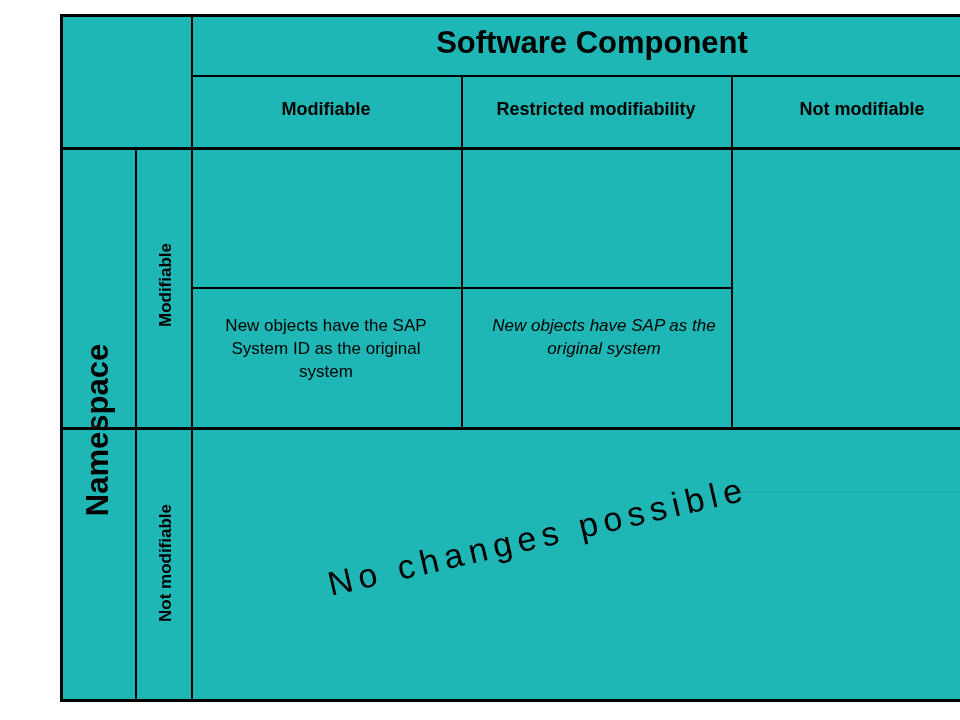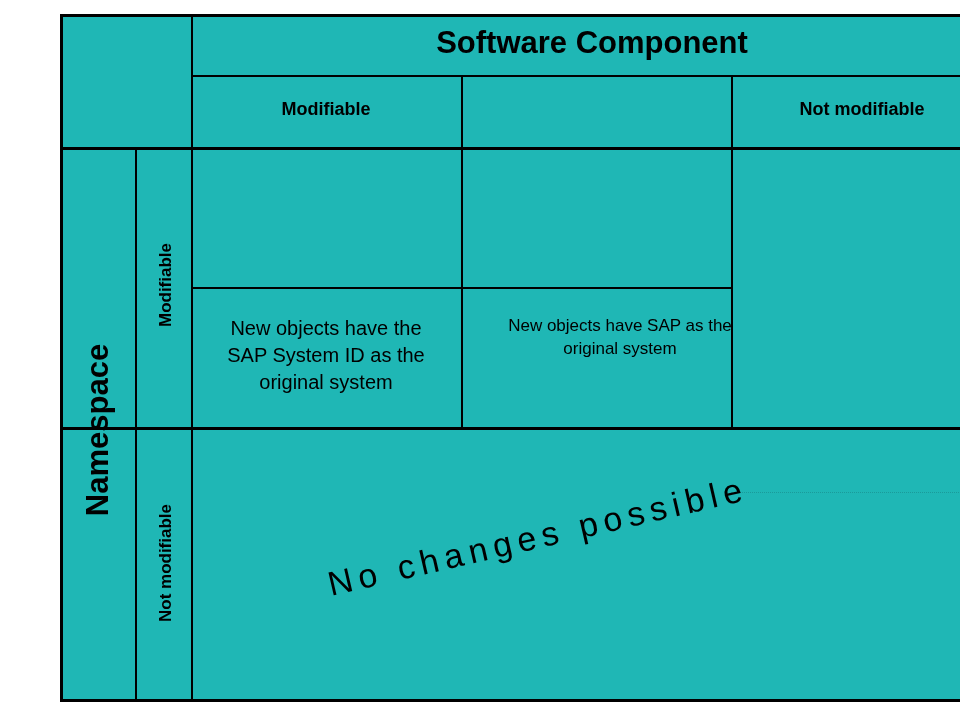--- a/index.html
+++ b/index.html
@@ -94,26 +94,27 @@
     <div class="vline" style="left:398px; top:130px; height:280px;"></div>
     <div class="vline" style="left:668px; top:130px; height:280px;"></div>
     <div class="hline" style="top:270px; left:128px; width:540px;"></div>
     <div class="hline" style="top:410px; left:0; right:0; border-top-width:3px;"></div>
 
     <div class="dotline" style="top:475px; left:668px; right:0;"></div>
 
     <div class="label" style="left:128px; top:8px; width:802px; font-size:31px; font-weight:700;">Software Component</div>
 
     <div class="label" style="left:128px; top:82px; width:270px; font-size:18px; font-weight:700;">Modifiable</div>
+    <div class="label" style="left:398px; top:82px; width:270px; font-size:18px; font-weight:700;">Restricted modifiability</div>
     <div class="label" style="left:668px; top:82px; width:262px; font-size:18px; font-weight:700;">Not modifiable</div>
 
     <div class="vlabel" style="left:-150px; top:395px; width:370px; font-size:31px; font-weight:700;">Namespace</div>
 
     <div class="vlabel" style="left:18px; top:258px; width:170px; font-size:17px; font-weight:700;">Modifiable</div>
     <div class="vlabel" style="left:18px; top:536px; width:170px; font-size:17px; font-weight:700;">Not modifiable</div>
 
-    <div class="label" style="left:148px; top:298px; width:230px; font-size:20px; line-height:1.35;">New objects have the SAP System ID as the original system</div>
-    <div class="label" style="left:442px; top:298px; width:230px; font-size:17px; line-height:1.35;">New objects have SAP as the original system</div>
+    <div class="label" style="left:148px; top:298px; width:230px; font-size:17px; line-height:1.35;">New objects have the SAP System ID as the original system</div>
+    <div class="label" style="left:426px; top:298px; width:230px; font-size:17px; line-height:1.35;font-style:italic;">New objects have SAP as the original system</div>
 
     <div class="diag" style="left:260px; top:500px; transform: rotate(-13deg);">No changes possible</div>
 
   </div>
 </div>
 
 </body></html>

